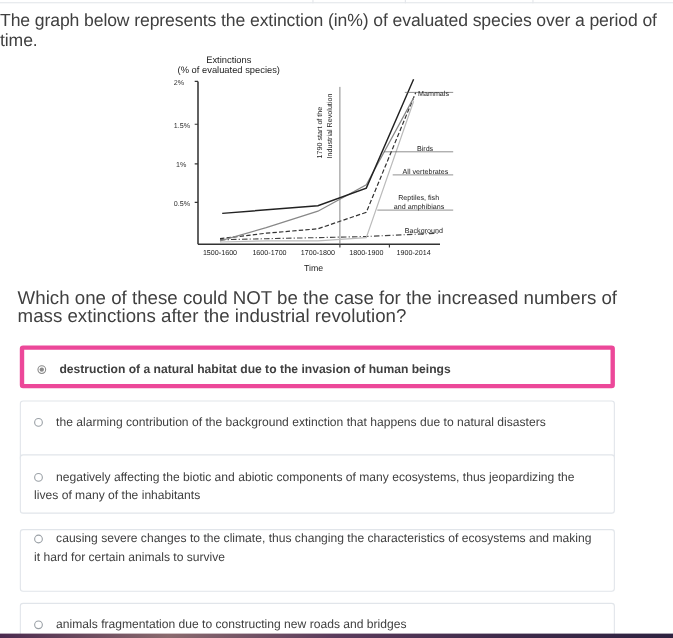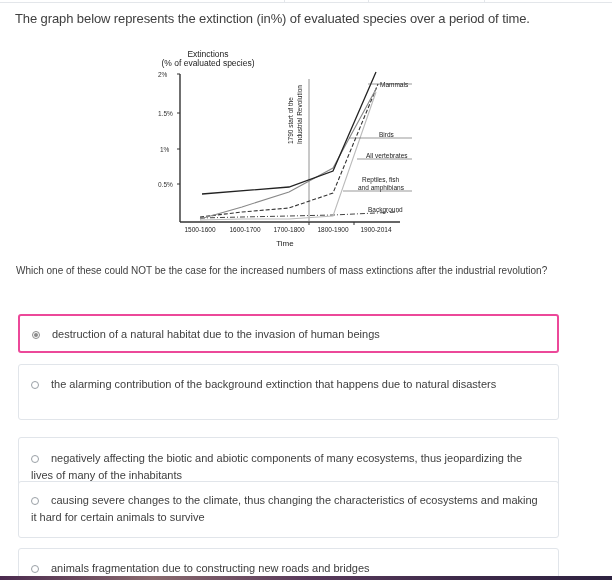--- a/index.html
+++ b/index.html
@@ -1,25 +1,25 @@
 <!DOCTYPE html>
 <html><head>
 <meta charset="utf-8">
 <style>
   * { box-sizing: border-box; margin: 0; padding: 0; }
   html, body { width: 612px; height: 580px; overflow: hidden; background: #ffffff; }
   body { font-family: "Liberation Sans", sans-serif; color: #3a3a3a; position: relative; }
   .topbar { position: absolute; left: 0; top: 0; width: 612px; height: 3px; border-bottom: 1px solid #e3e6ea; }
   .topbar .seg { position: absolute; top: 0; width: 1px; height: 3px; background: #e3e6ea; }
-  .intro { position: absolute; left: 15px; top: 11px; font-size: 13px; color: #404040; letter-spacing: -0.1px; }
+  .intro { position: absolute; left: 0; top: 11px; font-size: 16px; color: #404040; letter-spacing: -0.1px; }
   .chart { position: absolute; left: 150px; top: 44px; width: 270px; height: 210px; }
   .chart svg { display: block; }
-  .question { position: absolute; left: 16px; top: 262px; width: 560px; font-size: 10px; line-height: 17px; color: #404040; }
+  .question { position: absolute; left: 16px; top: 262px; width: 560px; font-size: 17px; line-height: 17px; color: #404040; }
   .option { position: absolute; left: 18px; width: 541px; border: 1px solid #e1e5ea; border-radius: 3px; background: #fff; font-size: 11px; color: #404040; line-height: 17px; padding: 0 12px; cursor: pointer; }
-  .option.selected { border: 2px solid #ec4899; }
+  .option.selected { border: 4px solid #ec4899; font-weight: bold; }
   .radio { display: inline-block; width: 8px; height: 8px; border-radius: 50%; border: 1px solid #9aa0a6; vertical-align: -0.5px; margin-right: 12px; position: relative; background: #fff; }
   .option.selected .radio { border-color: #8a8a8a; }
   .option.selected .radio::after { content: ""; position: absolute; left: 1px; top: 1px; width: 4px; height: 4px; border-radius: 50%; background: #8a8a8a; }
   .bottombar { position: absolute; left: 0; top: 576px; width: 612px; height: 4px; background: linear-gradient(90deg, #4b2a4f 0%, #8a6a6e 25%, #5a3b5c 50%, #3e2a4a 75%, #2e2240 100%); }
 </style>
 </head>
 <body>
 
 <div class="topbar">
   <div class="seg" style="left:284px"></div>
@@ -86,25 +86,25 @@
 <div class="question">Which one of these could NOT be the case for the increased numbers of mass extinctions after the industrial revolution?</div>
 
 <div class="option selected" style="top:314px; height:39px; padding-top:10px;">
   <span class="radio"></span><span>destruction of a natural habitat due to the invasion of human beings</span>
 </div>
 
 <div class="option" style="top:364px; height:56px; padding-top:11px;">
   <span class="radio"></span><span>the alarming contribution of the background extinction that happens due to natural disasters</span>
 </div>
 
-<div class="option" style="top:413px; height:54px; padding-top:12px;margin-top:24px;">
+<div class="option" style="top:413px; height:54px; padding-top:12px;">
   <span class="radio"></span><span>negatively affecting the biotic and abiotic components of many ecosystems, thus jeopardizing the lives of many of the inhabitants</span>
 </div>
 
-<div class="option" style="top:481px; height:57px; padding-top:10px;">
+<div class="option" style="top:481px; height:57px; padding-top:0;">
   <span class="radio"></span><span>causing severe changes to the climate, thus changing the characteristics of ecosystems and making it hard for certain animals to survive</span>
 </div>
 
 <div class="option" style="top:548px; height:40px; padding-top:11px;">
   <span class="radio"></span><span>animals fragmentation due to constructing new roads and bridges</span>
 </div>
 
 <div class="bottombar"></div>
 
 </body></html>

